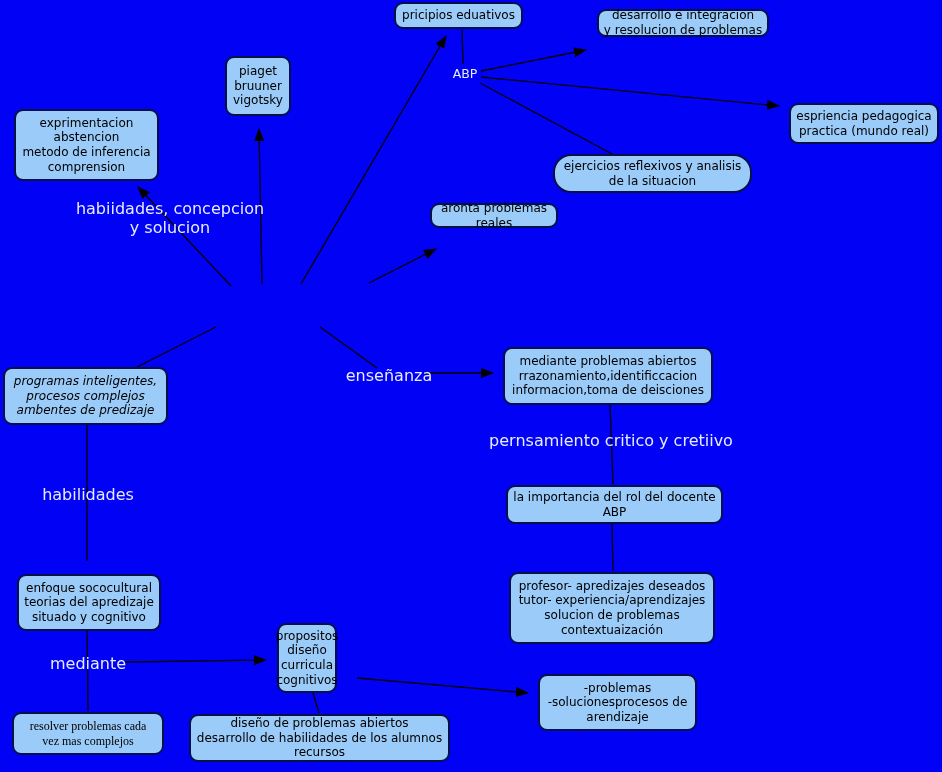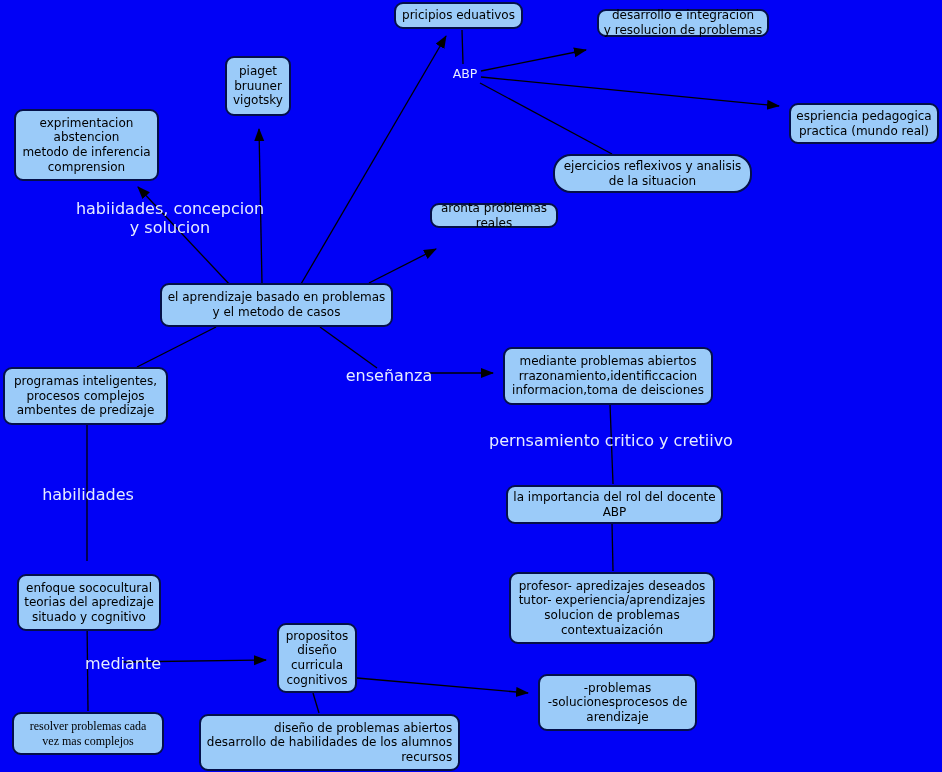--- a/index.html
+++ b/index.html
@@ -69,24 +69,22 @@
 abstencion
 metodo de inferencia
 comprension</div>
 
   <div class="node" style="left:553px;top:154px;width:199px;height:39px;border-radius:18px;">ejercicios reflexivos y analisis
 de la situacion</div>
 
   <div class="node" style="left:430px;top:203px;width:128px;height:25px;">aronta problemas
 reales</div>
 
-  <div class="node" style="left:160px;top:283px;width:233px;height:44px;">el aprendizaje basado en problemas
-y el metodo de casos</div>
 
-  <div class="node" style="left:3px;top:367px;width:165px;height:58px;">programas inteligentes,
+  <div class="node" style="left:3px;top:367px;width:165px;height:58px;font-style:italic;">programas inteligentes,
 procesos complejos
 ambentes de predizaje</div>
 
   <div class="node" style="left:503px;top:347px;width:210px;height:58px;">mediante problemas abiertos
 rrazonamiento,identificcacion
 informacion,toma de deisciones</div>
 
   <div class="node" style="left:506px;top:485px;width:217px;height:39px;">la importancia del rol del docente
 ABP</div>
 
@@ -95,39 +93,39 @@
 solucion de problemas
 contextuaización</div>
 
   <div class="node" style="left:17px;top:574px;width:144px;height:57px;">enfoque sococultural
 teorias del apredizaje
 situado y cognitivo</div>
 
   <div class="node" style="left:12px;top:712px;width:152px;height:43px;font-family:Liberation Serif, serif;">resolver problemas cada
 vez mas complejos</div>
 
-  <div class="node" style="left:277px;top:623px;width:80px;height:70px;">propositos
+  <div class="node" style="left:277px;top:623px;width:60px;height:70px;">propositos
 diseño
 curricula
 cognitivos</div>
 
   <div class="node" style="left:538px;top:674px;width:159px;height:57px;">-problemas
 -solucionesprocesos de
 arendizaje</div>
 
-  <div class="node" style="left:199px;top:714px;width:261px;height:57px;text-align:right;">diseño de problemas abiertos
+  <div class="node" style="left:189px;top:714px;width:261px;height:48px;">diseño de problemas abiertos
 desarrollo de habilidades de los alumnos
 recursos</div>
 
   <div class="lbl" style="left:465px;top:66px;font-size:12.5px;">ABP</div>
 
   <div class="lbl" style="left:170px;top:199px;">habiidades, concepcion
 y solucion</div>
 
   <div class="lbl" style="left:389px;top:366px;">enseñanza</div>
 
   <div class="lbl" style="left:611px;top:431px;">pernsamiento critico y cretiivo</div>
 
   <div class="lbl" style="left:88px;top:485px;">habilidades</div>
 
-  <div class="lbl" style="left:88px;top:654px;margin-left:35px;">mediante</div>
+  <div class="lbl" style="left:88px;top:654px;">mediante</div>
 
 </div>
 
 </body></html>

